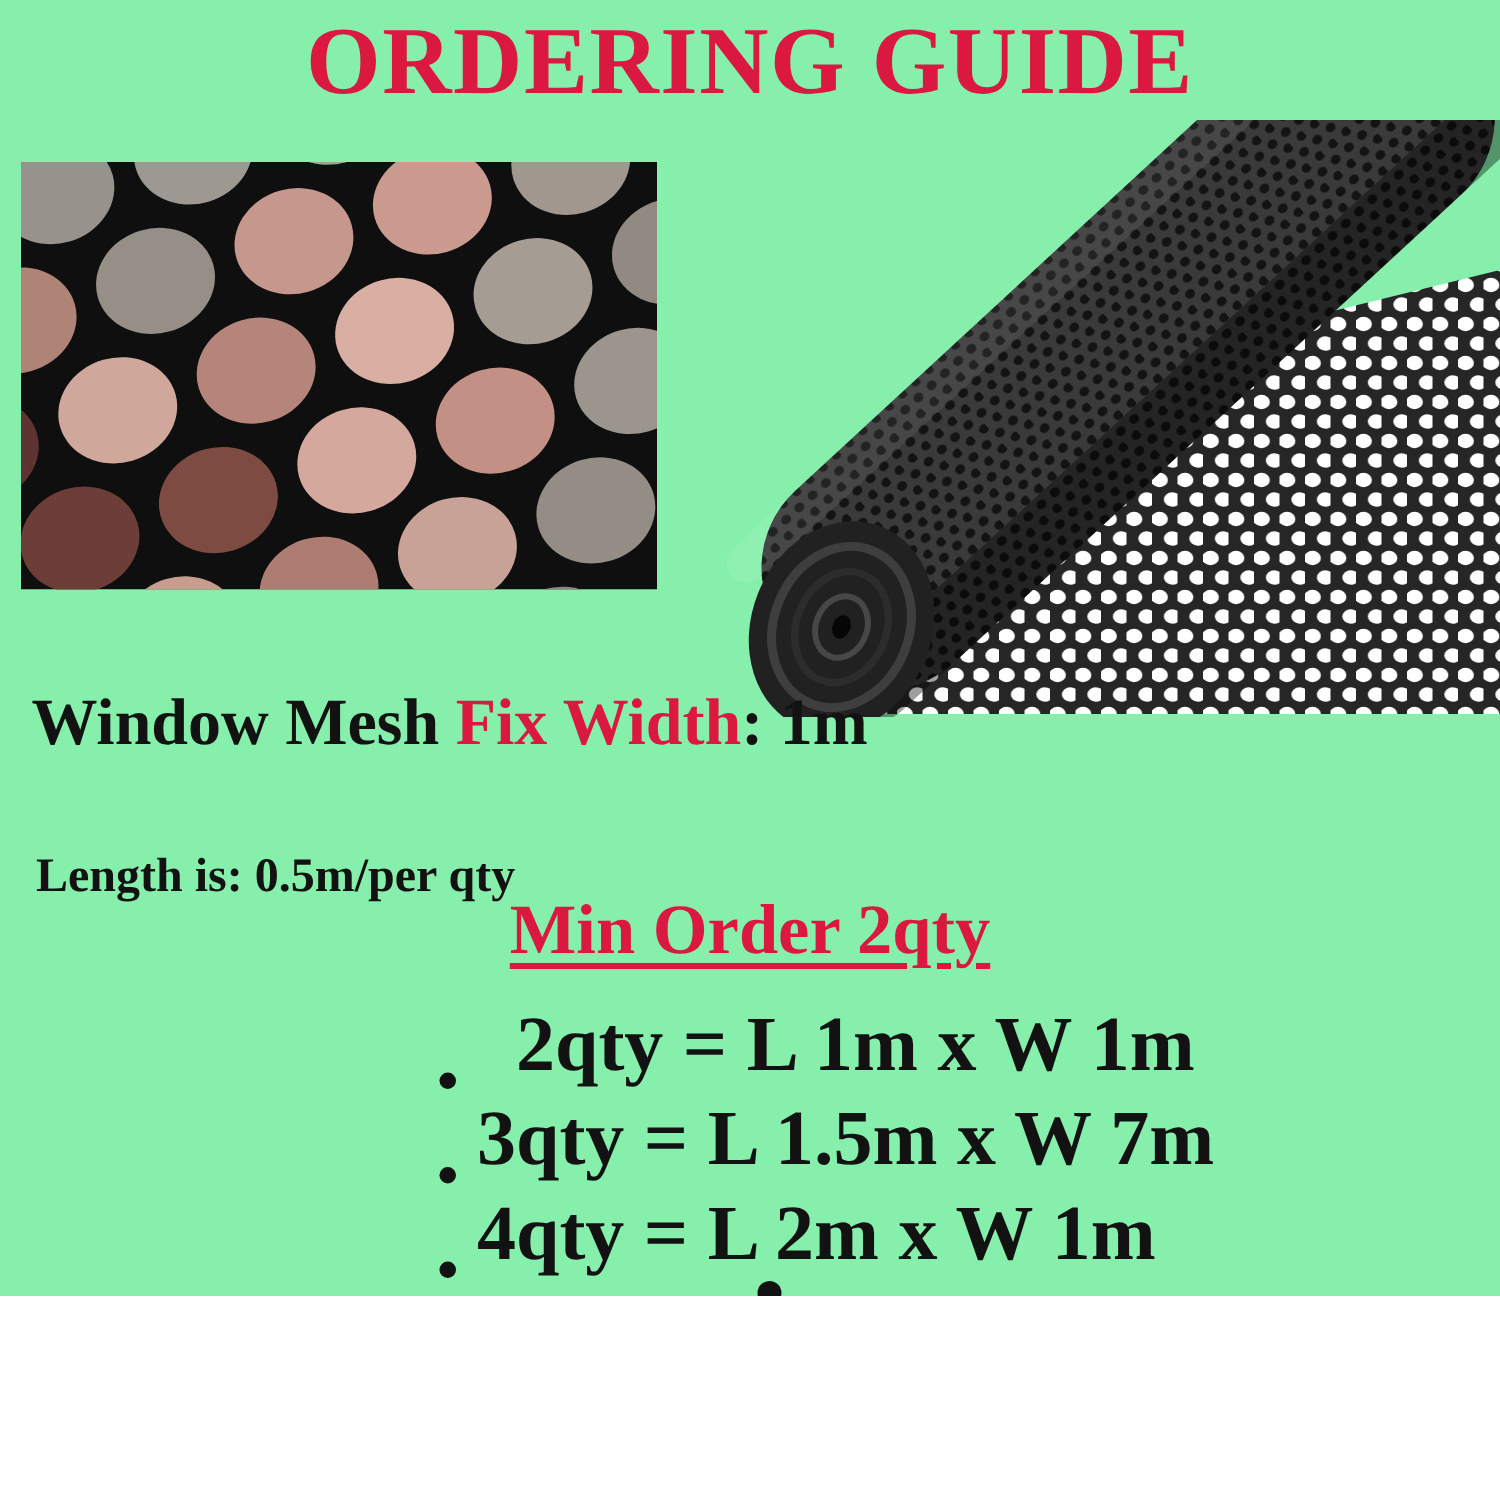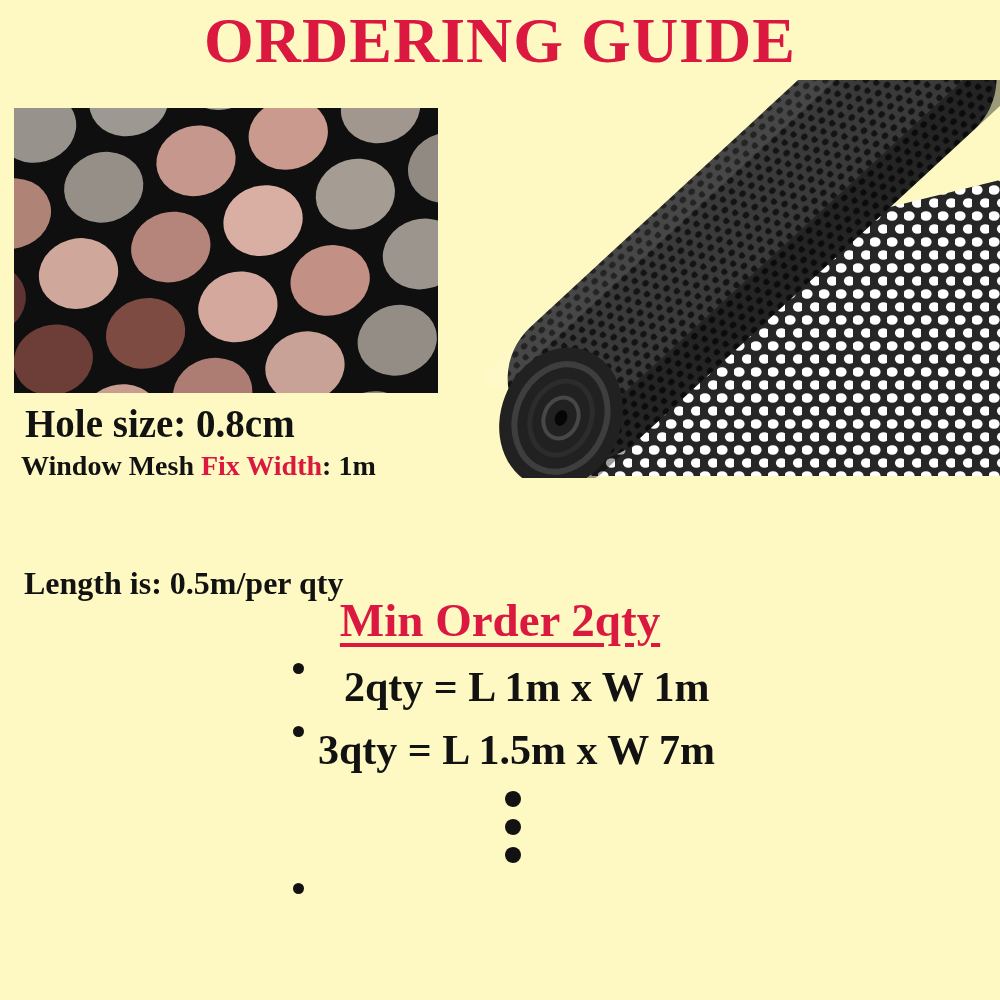--- a/index.html
+++ b/index.html
@@ -1,40 +1,40 @@
 <!DOCTYPE html>
 <html><head>
 <meta charset="utf-8">
 <style>
   html,body{margin:0;padding:0;background:#ffffff;}
   .canvas{
-    position:relative;width:1000px;height:1000px;background:#fef9c3;overflow:hidden;
+    position:relative;width:1000px;height:864px;background:#86efac;overflow:hidden;
     font-family:"Liberation Serif","DejaVu Serif",serif;color:#121212;
   }
   .accent{color:#DB1840;}
   .title{
     position:absolute;left:0;right:0;top:2px;margin:0;
     text-align:center;font-size:64px;line-height:78px;font-weight:700;
     letter-spacing:1px;color:#DB1840;
   }
   .photo{position:absolute;margin:0;padding:0;}
   .photo svg{display:block;}
   .photo-left{left:14px;top:108px;width:424px;height:285px;}
   .photo-right{left:445px;top:80px;width:555px;height:398px;}
   .spec{position:absolute;margin:0;font-weight:700;white-space:nowrap;}
   .spec-hole{left:25px;top:400px;font-size:39px;line-height:48px;}
-  .spec-width{left:21px;top:442px;font-size:28px;line-height:48px;font-family:Liberation Serif, serif;}
+  .spec-width{left:21px;top:458px;font-size:44px;line-height:48px;font-family:Liberation Serif, serif;}
   .spec-length{left:24px;top:528px;font-size:32px;line-height:48px;margin-top:31px;}
   .min-order-heading{
     position:absolute;left:0;right:0;top:592px;margin:0;text-align:center;
     font-size:47px;line-height:56px;font-weight:700;color:#DB1840;
     text-decoration:underline;text-decoration-thickness:4px;text-underline-offset:7px;
   }
   .order-list{position:absolute;left:293px;top:663px;width:520px;}
-  .order-row{display:flex;align-items:flex-start;height:63px;font-size:42px;font-weight:700;white-space:nowrap;}
+  .order-row{display:flex;align-items:flex-end;height:63px;font-size:52px;font-weight:700;white-space:nowrap;}
   .order-row .bullet{
     width:11px;height:11px;border-radius:50%;background:#121212;flex:0 0 auto;margin-right:14px;
   }
   .order-row.first .row-text{margin-left:26px;}
   .order-row.last{height:48px;margin-top:20px;}
   .dots{
     margin:2px 0 0 212px;height:72px;width:16px;
     display:flex;flex-direction:column;justify-content:space-between;
   }
   .dots .dot{width:16px;height:16px;border-radius:50%;background:#121212;}
@@ -121,37 +121,40 @@
       <g transform="translate(116,338) rotate(22)">
         <ellipse cx="0" cy="0" rx="60" ry="72" fill="#212121"></ellipse>
         <ellipse cx="0" cy="0" rx="45" ry="55" fill="none" stroke="#3e3e3e" stroke-width="6"></ellipse>
         <ellipse cx="0" cy="0" rx="30" ry="38" fill="none" stroke="#2c2c2c" stroke-width="5"></ellipse>
         <ellipse cx="0" cy="0" rx="17" ry="21" fill="none" stroke="#474747" stroke-width="4"></ellipse>
         <ellipse cx="0" cy="0" rx="6" ry="8" fill="#060606"></ellipse>
       </g>
     </svg>
   </figure>
 
-  <p class="spec spec-hole">Hole size: 0.8cm</p>
 
   <p class="spec spec-width"><span>Window Mesh </span><span class="accent">Fix Width</span><span>: 1m</span></p>
 
   <p class="spec spec-length">Length is: 0.5m/per qty</p>
 
   <h2 class="min-order-heading">Min Order 2qty</h2>
 
   <div class="order-list">
     <div class="order-row first">
       <span class="bullet"></span>
       <span class="row-text">2qty = L 1m x W 1m</span>
     </div>
     <div class="order-row">
       <span class="bullet"></span>
       <span class="row-text">3qty = L 1.5m x W 7m</span>
     </div>
+    <div class="order-row">
+      <span class="bullet"></span>
+      <span class="row-text">4qty = L 2m x W 1m</span>
+    </div>
     <div class="dots">
       <span class="dot"></span>
       <span class="dot"></span>
       <span class="dot"></span>
     </div>
     <div class="order-row last">
       <span class="bullet"></span>
     </div>
   </div>
 

